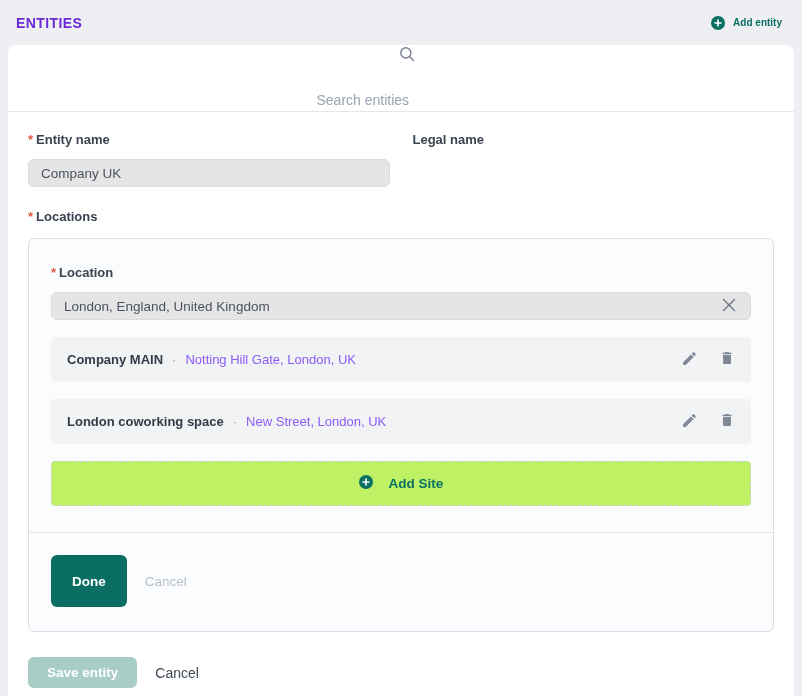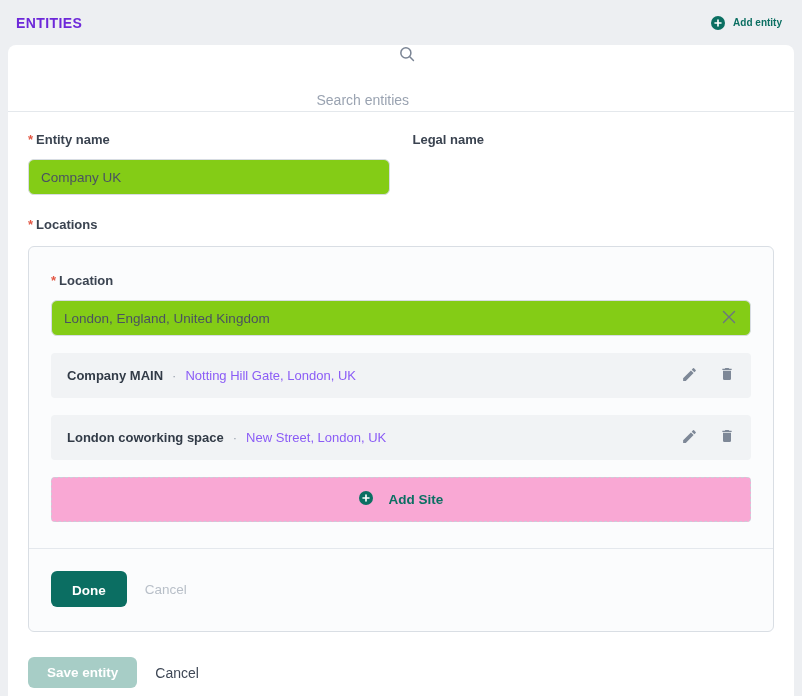--- a/index.html
+++ b/index.html
@@ -50,26 +50,26 @@
   .form { padding: 20px; }
   .field-row { display: flex; gap: 23px; }
   .field { flex: 1; }
   .field-label {
     display: flex; align-items: flex-start; gap: 3px;
     font-size: 13px; font-weight: 700; color: #3a4350;
     margin-bottom: 12px;
   }
   .req { color: #e25744; font-weight: 700; }
   .text-input {
-    width: 100%; height: 36px;
+    width: 100%; height: 28px;
     border: 1px solid #d7dce2; border-radius: 6px;
     padding: 0 12px;
     font-size: 13.5px; color: #4a5260;
     font-family: "Liberation Sans", sans-serif;
-    background: #84cc16; outline: none;
+    background: #e5e5e5; outline: none;
   }
   .text-input::placeholder { color: #a3abb8; }
   .locations-label { margin-top: 22px; margin-bottom: 0; }
   
   .locations-box {
     margin-top: 14px;
     border: 1px solid #d9dee4; border-radius: 6px;
     background: #fbfcfd;
     padding: 26px 22px 0 22px;
   }
@@ -91,39 +91,39 @@
     font-size: 13px;
   }
   .site-name { font-weight: 700; color: #323b47; }
   .site-sep { color: #9aa2ae; margin: 0 9px; }
   .site-address { color: #8b5cf6; }
   .site-actions { margin-left: auto; display: flex; align-items: center; gap: 21px; }
   .icon-btn { background: none; border: none; cursor: pointer; padding: 0; display: flex; }
   .add-site {
     margin-top: 17px;
     width: 100%; height: 45px;
-    background: #f9a8d4;
+    background: #bef264;
     border: 1px dashed #c9cfd7; border-radius: 4px;
     display: flex; align-items: center; justify-content: center; gap: 16px;
     color: #0b6f62; font-weight: 700; font-size: 13.5px;
     font-family: "Liberation Sans", sans-serif;
     cursor: pointer;
   }
   .box-divider {
     margin: 26px -22px 0 -22px;
     border-top: 1px solid #e4e8ed;
   }
   .box-footer {
     padding: 22px 0 24px 0;
     display: flex; align-items: center; gap: 18px;
   }
   .btn-primary {
     background: #0b6e62; color: #ffffff;
     border: none; border-radius: 6px;
-    height: 36px; padding: 12px 21px;
+    height: 52px; padding: 12px 21px;
     font-size: 13.5px; font-weight: 700;
     font-family: "Liberation Sans", sans-serif;
     cursor: pointer;
   }
   .link-cancel-muted {
     background: none; border: none; cursor: pointer;
     color: #b8bfc8; font-size: 13.5px;
     font-family: "Liberation Sans", sans-serif;
   }
   .page-actions {

